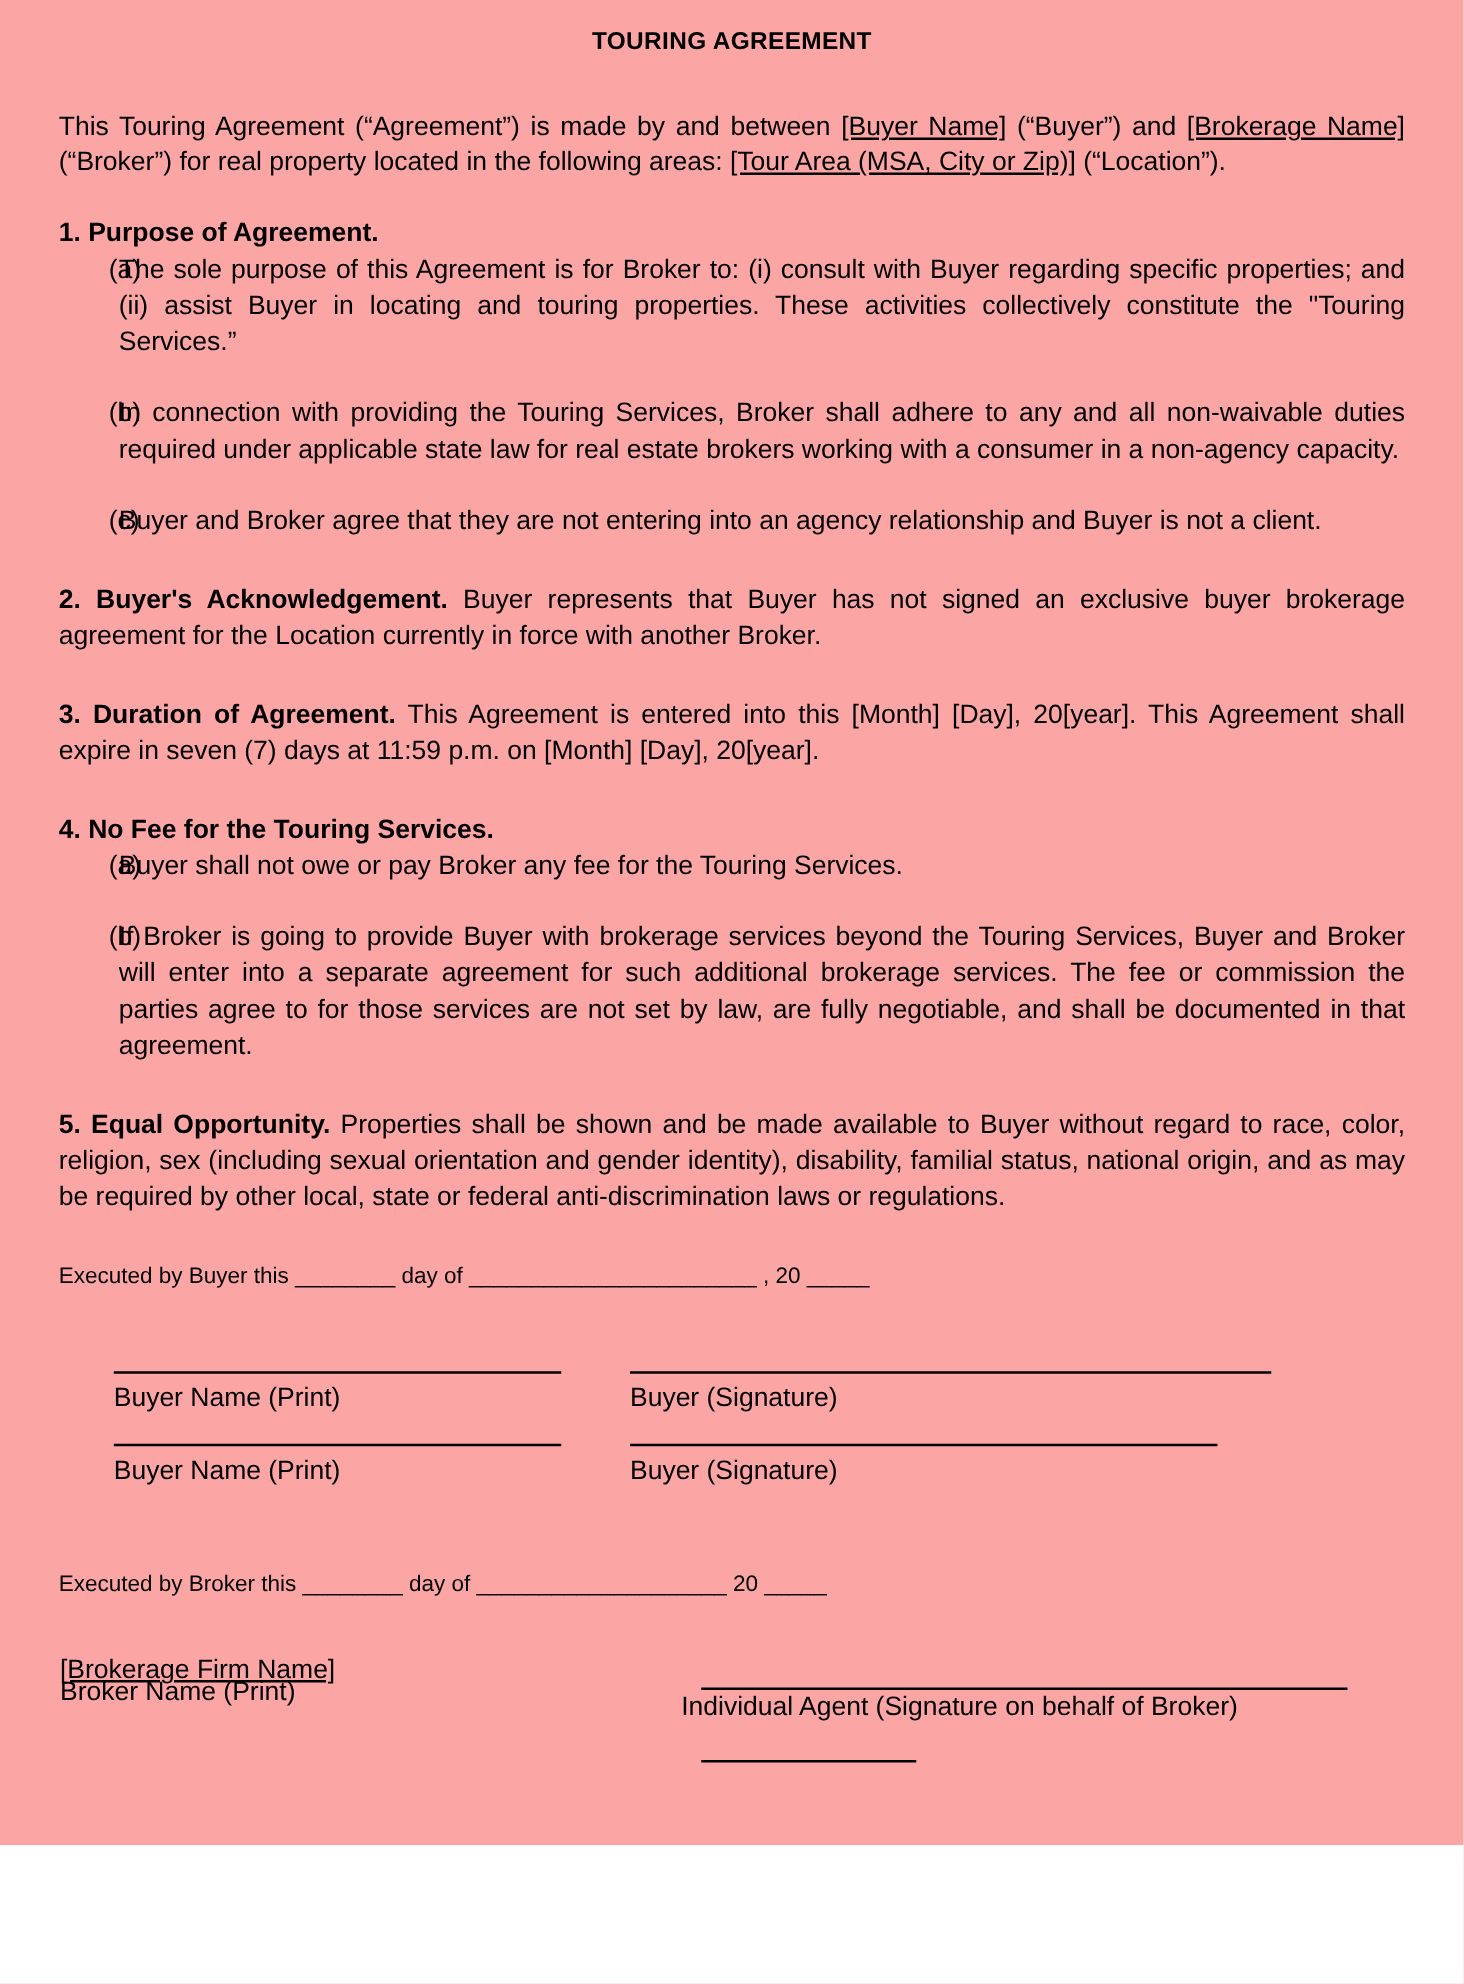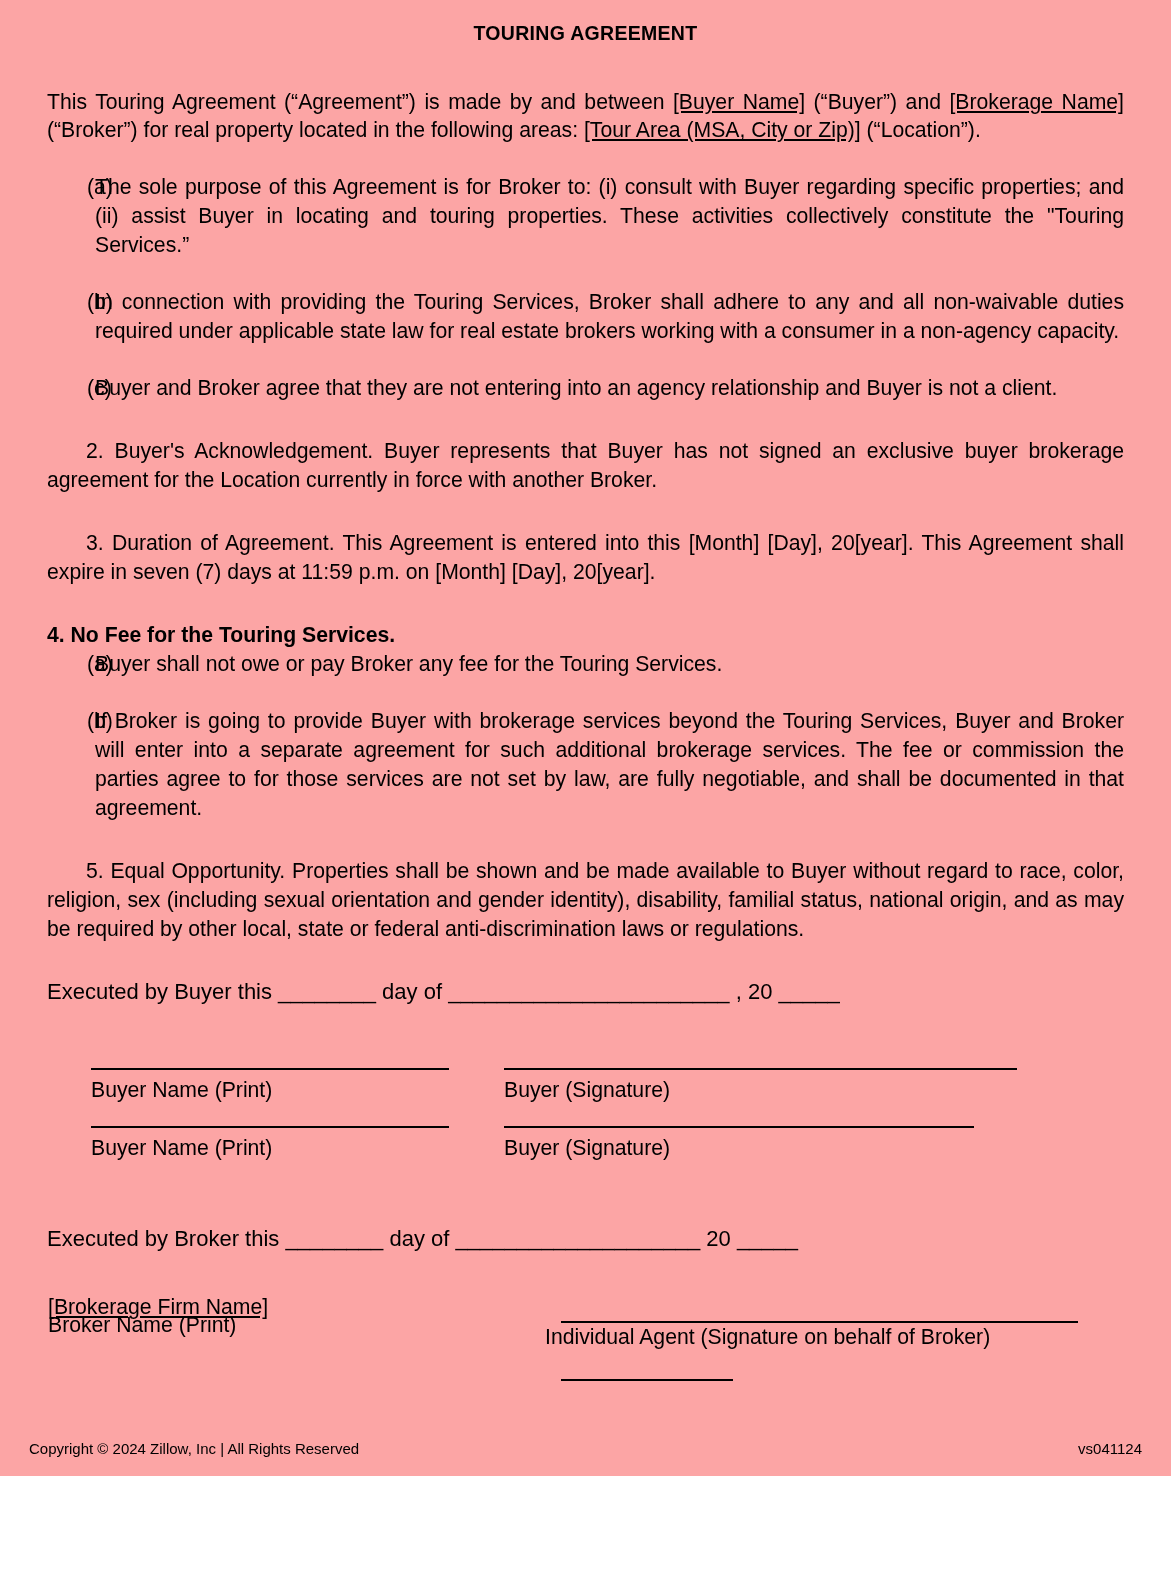--- a/index.html
+++ b/index.html
@@ -33,21 +33,21 @@
 
   .para {
     font-size: 21.2px;
     line-height: 28px;
     text-align: justify;
     margin: 0;
   }
   .para.intro { margin-top: 43px; }
 
   .u { text-decoration: underline; text-decoration-thickness: 2px; text-underline-offset: 2px; }
-  .b { font-weight: normal; margin-left: 39px; }
+  .b { font-weight: bold; }
 
   .sec-head {
     font-size: 21.2px;
     font-weight: bold;
     line-height: 29px;
     margin: 0;
   }
 
   
   .item {
@@ -72,21 +72,21 @@
   .gap-lg { height: 34px; }
 
   .block-para {
     font-size: 21.2px;
     line-height: 29px;
     text-align: justify;
     margin: 0;
   }
 
   .exec-line {
-    font-size: 22px;
+    font-size: 18px;
     line-height: 29px;
     margin: 0;
     white-space: nowrap;
   }
 
   
   .sig-grid { position: relative; }
   .sig-row {
     position: relative;
     height: 58px;
@@ -119,20 +119,21 @@
 <body>
 
 <div id="page">
 
   <h1 class="doc-title">TOURING AGREEMENT</h1>
 
   <p class="para intro"><span>This Touring Agreement (“Agreement”) is made by and between </span><span class="u">[Buyer Name]</span><span> (“Buyer”)   and </span><span class="u">[Brokerage Name]</span><span> (“Broker”) for real property located in the following areas: </span><span class="u">[Tour Area (MSA, City or Zip)]</span><span> (“Location”).</span></p>
 
   <div class="gap-md"></div>
 
+  <div class="sec-head">1. Purpose of Agreement.</div>
   <div class="item">
     <span class="marker">(a)</span>
     <span class="body">The sole purpose of this Agreement is for Broker to:  (i) consult with Buyer regarding specific properties; and (ii) assist Buyer in locating and touring properties.  These activities collectively constitute the "Touring Services.”</span>
   </div>
   <div class="gap-md"></div>
   <div class="item">
     <span class="marker">(b)</span>
     <span class="body">In connection with providing the Touring Services, Broker shall adhere to any and all non-waivable duties required under applicable state law for real estate brokers working with a consumer in a non-agency capacity.</span>
   </div>
   <div class="gap-md"></div>
@@ -192,18 +193,14 @@
   <div class="sig-grid" style="margin-top:42px; height:150px;">
     <span class="sig-label u" style="left:1px; top:0;">[Brokerage Firm Name]</span>
     <span class="sig-label" style="left:1px; top:18px;">Broker Name  (Print)</span>
 
     <span class="rule" style="left:514px; top:26px; width:517px;"></span>
     <span class="sig-label" style="left:498px; top:30px;">Individual Agent  (Signature on behalf of Broker)</span>
 
     <span class="rule" style="left:514px; top:84px; width:172px;"></span>
   </div>
 
-  <div class="footer">
-    <span>Copyright © 2024 Zillow, Inc | All Rights Reserved</span>
-    <span>vs041124</span>
-  </div>
 
 </div>
 
 </body></html>

